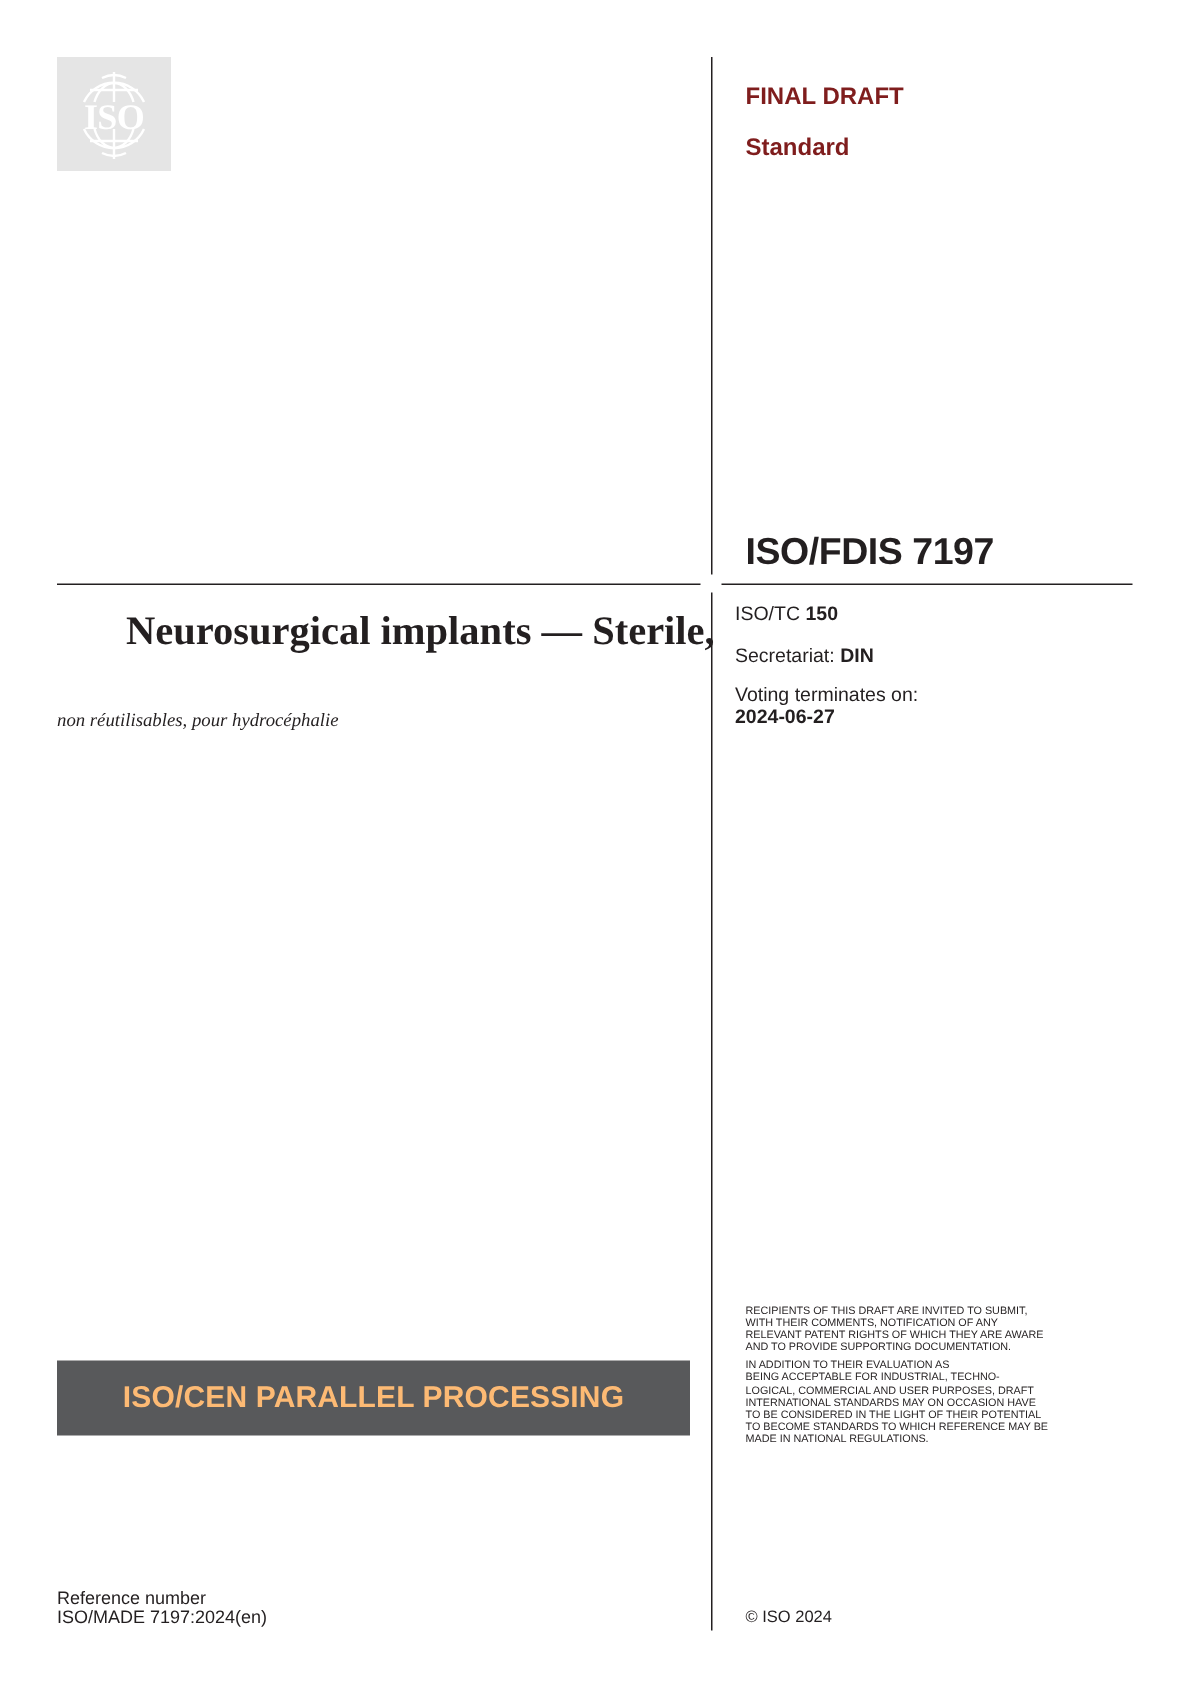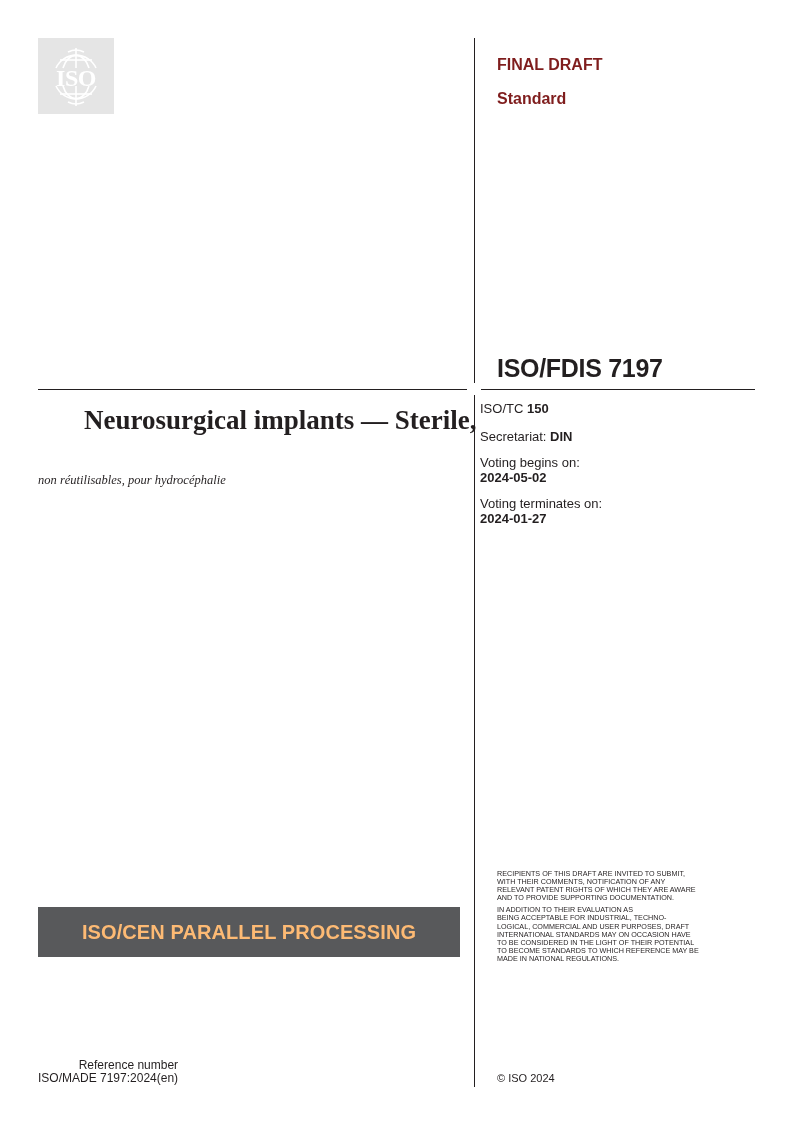--- a/index.html
+++ b/index.html
@@ -9,28 +9,28 @@
   .logo svg { width: 76px; height: 76px; display: block; }
   .vline-top { left: 474px; top: 38px; width: 1px; height: 345px; background: #231f20; }
   .vline-bottom { left: 474px; top: 395px; width: 1px; height: 692px; background: #231f20; }
   .hline-left { left: 38px; top: 389px; width: 429px; height: 1px; background: #231f20; }
   .hline-right { left: 481px; top: 389px; width: 274px; height: 1px; background: #231f20; }
   .doc-type { left: 497px; top: 48px; font-size: 16px; font-weight: bold; line-height: 34px; color: #7f1d1d; }
   .doc-type div { white-space: nowrap; }
   .doc-number { left: 497px; top: 352px; font-size: 25px; font-weight: bold; color: #231f20; line-height: 32px; letter-spacing: -0.3px; }
   .title-en { left: 38px; top: 409px; width: 420px; font-family: "Liberation Serif", serif; font-size: 27px; font-weight: bold; line-height: 23px; color: #231f20; margin-left: 46px; }
   .title-fr { left: 38px; top: 474px; width: 420px; font-family: "Liberation Serif", serif; font-style: italic; font-size: 12.5px; line-height: 13.5px; color: #231f20; }
-  .meta { left: 480px; top: 401px; font-size: 13px; line-height: 15px; color: #231f20; }
+  .meta { left: 490px; top: 401px; font-size: 13px; line-height: 15px; color: #231f20; }
   .meta .row { margin-bottom: 13px; }
   .meta .row.tight { margin-bottom: 11px; }
   .meta b { font-weight: bold; }
   .notice { left: 497px; top: 870px; width: 262px; font-size: 7.2px; line-height: 8.1px; color: #231f20; text-transform: uppercase; }
   .notice p { margin: 0 0 4px 0; }
   .banner { left: 38px; top: 907px; width: 422px; height: 50px; background: #58595b; color: #fdba74; font-size: 20px; font-weight: bold; text-align: center; line-height: 50px; letter-spacing: 0.1px; }
-  .refnum { left: 38px; top: 1059px; font-size: 12px; line-height: 12.5px; color: #231f20; text-align: right; }
+  .refnum { left: 38px; top: 1059px; font-size: 12px; line-height: 12.5px; color: #231f20; }
   .copyright { left: 497px; top: 1072px; font-size: 11px; color: #231f20; }
 </style>
 </head>
 <body>
 
 <div class="abs logo">
   <svg viewBox="0 0 76 76">
     <g fill="none" stroke="#ffffff" stroke-width="1.6">
 
       <path d="M18 30 A22 22 0 0 1 58 30"></path>
@@ -71,27 +71,23 @@
 
 <div class="abs meta">
   <div class="row">
     <span>ISO/TC</span>
     <b>150</b>
   </div>
   <div class="row tight">
     <span>Secretariat:</span>
     <b>DIN</b>
   </div>
-  <div class="row tight">
-    <div>Voting begins on:</div>
-    <b>2024-05-02</b>
-  </div>
   <div class="row">
     <div>Voting terminates on:</div>
-    <b>2024-01-27</b>
+    <b>2024-06-27</b>
   </div>
 </div>
 
 <div class="abs notice">
   <p>
     <span>RECIPIENTS OF THIS DRAFT ARE INVITED TO SUBMIT,</span><br>
     <span>WITH THEIR COMMENTS, NOTIFICATION OF ANY</span><br>
     <span>RELEVANT PATENT RIGHTS OF WHICH THEY ARE AWARE</span><br>
     <span>AND TO PROVIDE SUPPORTING DOCUMENTATION.</span>
   </p>

